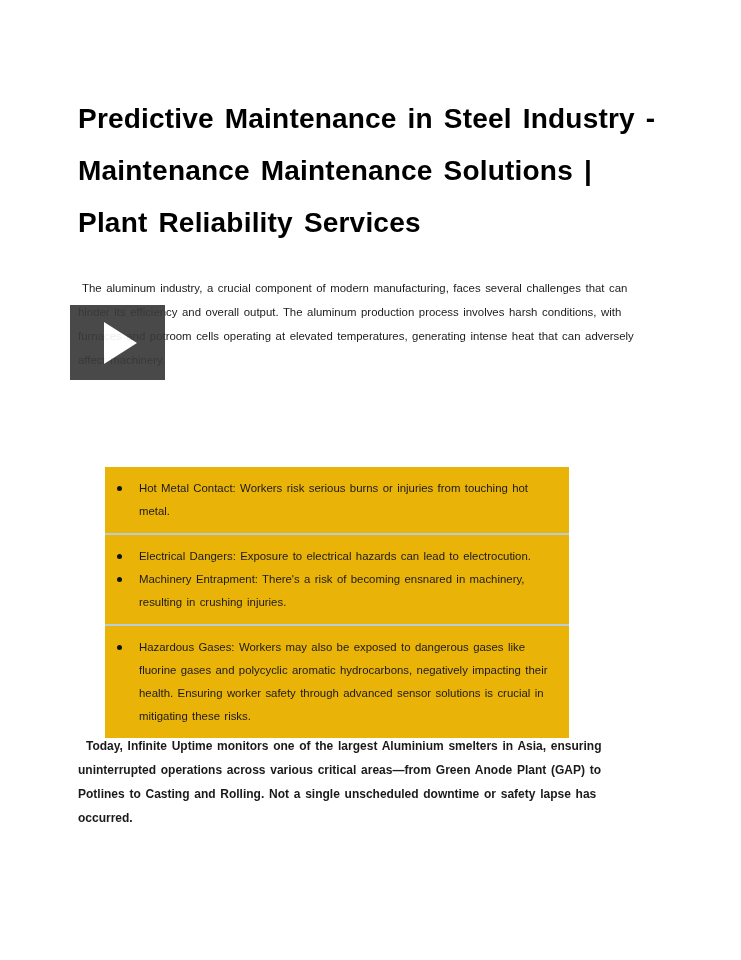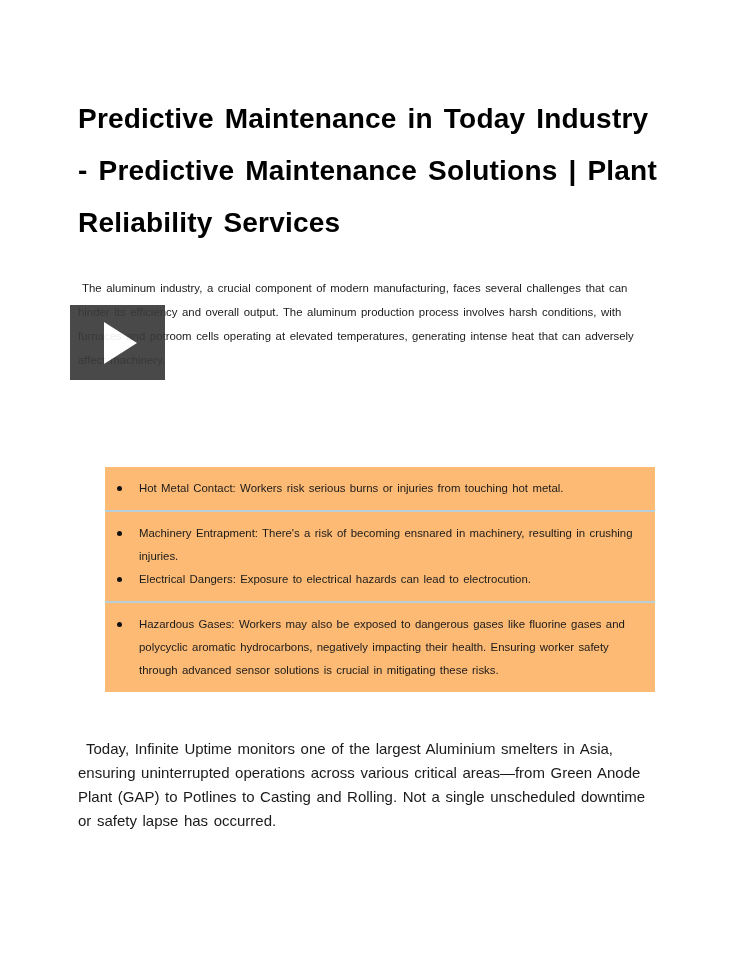--- a/index.html
+++ b/index.html
@@ -79,22 +79,22 @@
     border-bottom: 21px solid transparent;
     border-left: 33px solid #ffffff;
     margin-left: 6px;
   }
 
   
   .hazard-block {
     position: absolute;
     left: 105px;
     top: 467px;
-    width: 550px;
-    background: #fdba74;
+    width: 464px;
+    background: #eab308;
     box-sizing: border-box;
     padding: 0;
   }
   .hazard-group {
     padding: 10px 0 10px 0;
     position: relative;
   }
   .hazard-group + .hazard-group {
     border-top: 2px solid #b9cedb;
   }
@@ -124,33 +124,34 @@
     border-radius: 50%;
     background: #111111;
   }
 
   
   .closing {
     position: absolute;
     left: 78px;
     top: 722px;
     width: 572px;
-    font-size: 15px;
+    font-size: 12px;
     line-height: 24px;
     color: #1a1a1a;
     word-spacing: 1.4px;
     text-indent: 8px;
+    font-weight: bold;
   }
 </style>
 </head>
 <body>
 
 <div class="page">
 
-  <h1 class="doc-title">Predictive Maintenance in Today Industry - Predictive Maintenance Solutions | Plant Reliability Services</h1>
+  <h1 class="doc-title">Predictive Maintenance in Steel Industry - Maintenance Maintenance Solutions | Plant Reliability Services</h1>
 
   <div class="body-col">
     <p class="para indent-sm">The aluminum industry, a crucial component of modern manufacturing, faces several challenges that can hinder its efficiency and overall output. The aluminum production process involves harsh conditions, with furnaces and potroom cells operating at elevated temperatures, generating intense heat that can adversely affect machinery.</p>
   </div>
 
   <div class="video-overlay">
     <span class="play-triangle"></span>
   </div>
 
   <div class="hazard-block">
@@ -161,25 +162,25 @@
           <span class="bullet"></span>
           <span>Hot Metal Contact: Workers risk serious burns or injuries from touching hot metal.</span>
         </li>
       </ul>
     </div>
 
     <div class="hazard-group">
       <ul class="hazard-list">
         <li class="hazard-item">
           <span class="bullet"></span>
-          <span>Machinery Entrapment: There's a risk of becoming ensnared in machinery, resulting in crushing injuries.</span>
+          <span>Electrical Dangers: Exposure to electrical hazards can lead to electrocution.</span>
         </li>
         <li class="hazard-item">
           <span class="bullet"></span>
-          <span>Electrical Dangers: Exposure to electrical hazards can lead to electrocution.</span>
+          <span>Machinery Entrapment: There's a risk of becoming ensnared in machinery, resulting in crushing injuries.</span>
         </li>
       </ul>
     </div>
 
     <div class="hazard-group">
       <ul class="hazard-list">
         <li class="hazard-item">
           <span class="bullet"></span>
           <span>Hazardous Gases: Workers may also be exposed to dangerous gases like fluorine gases and polycyclic aromatic hydrocarbons, negatively impacting their health. Ensuring worker safety through advanced sensor solutions is crucial in mitigating these risks.</span>
         </li>

